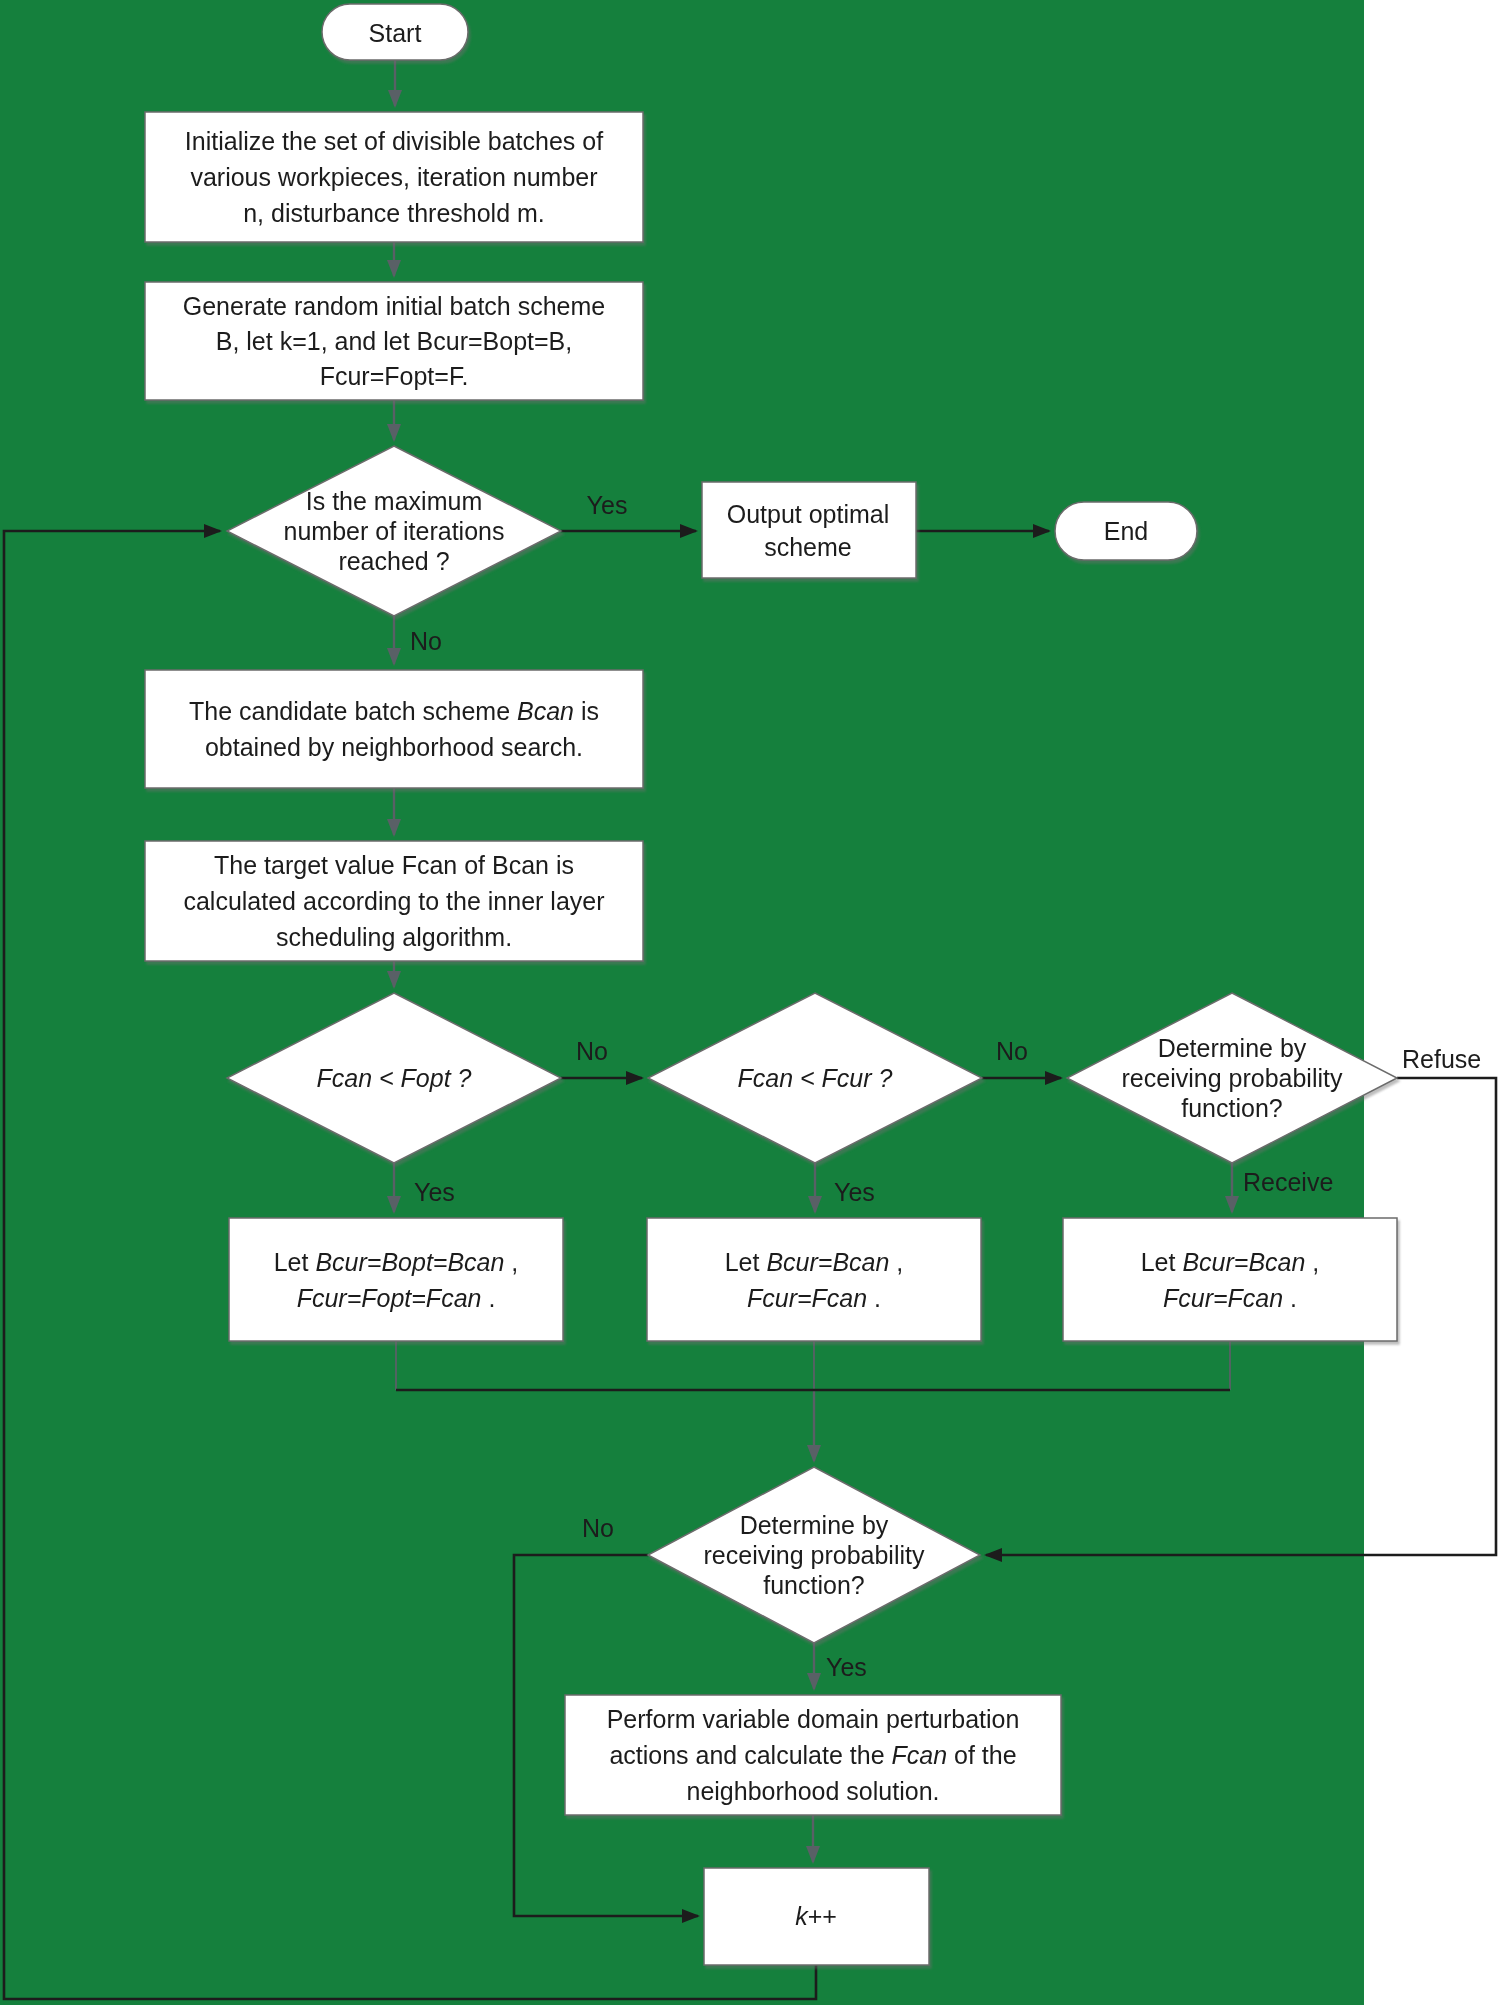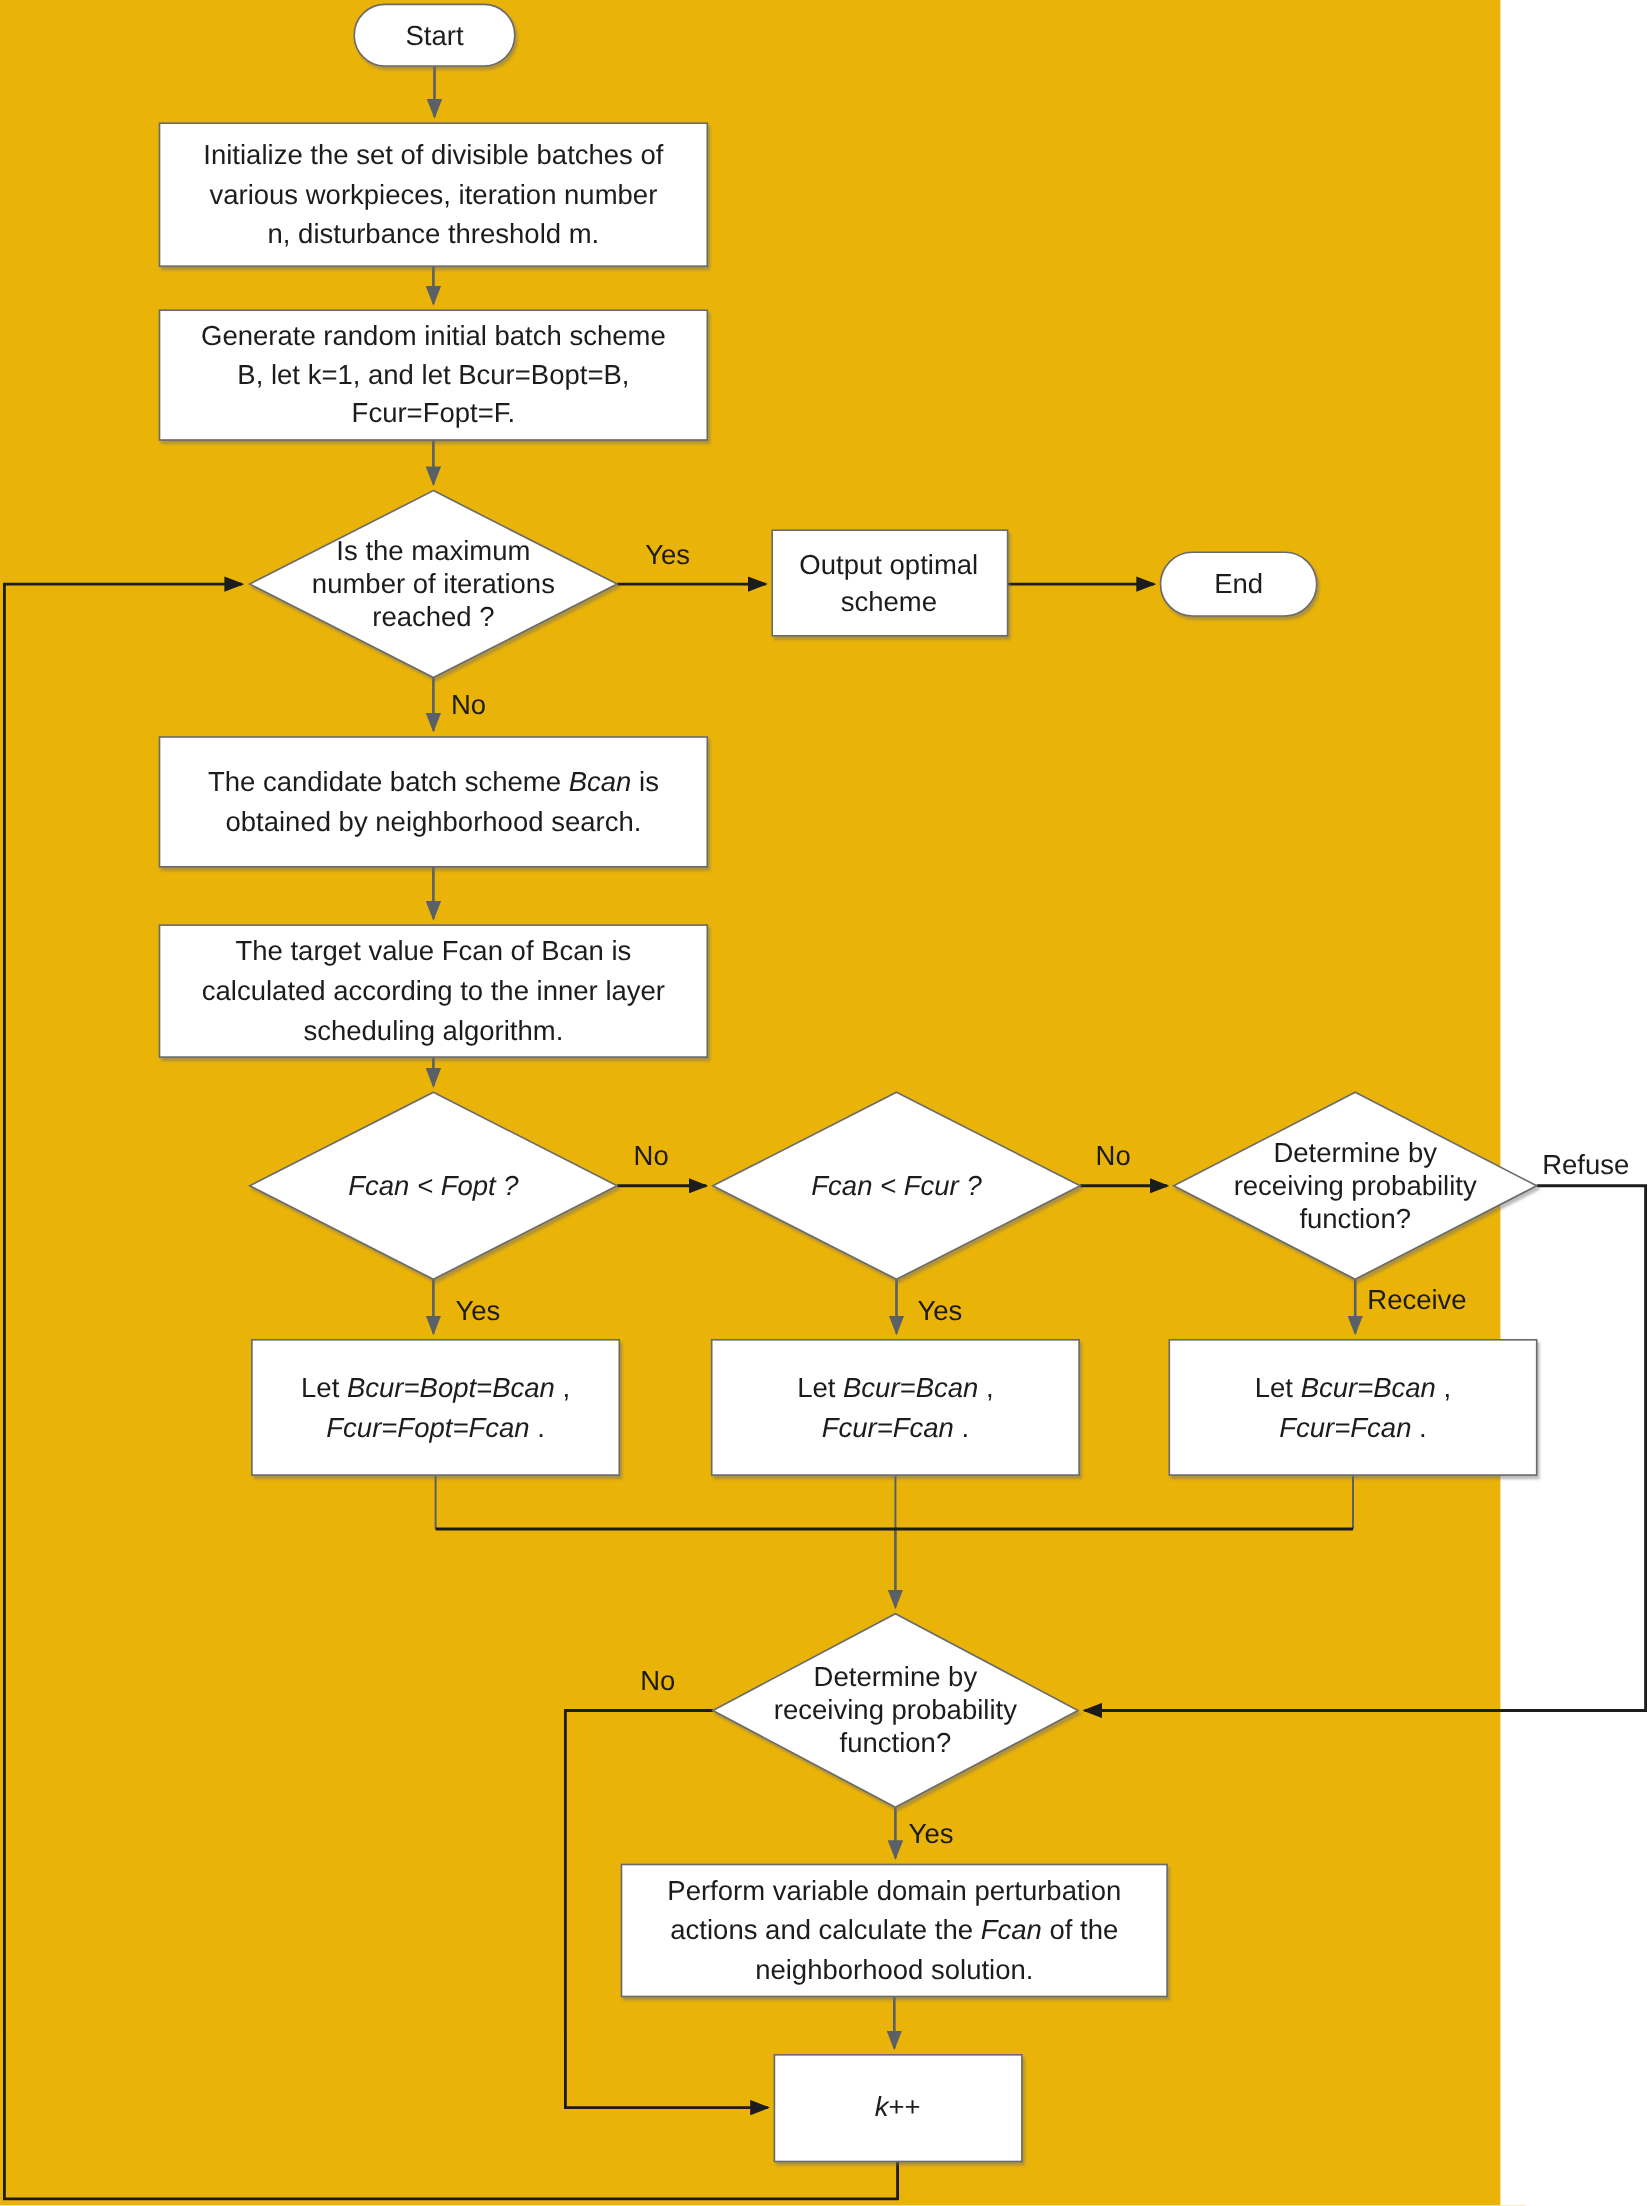--- a/index.html
+++ b/index.html
@@ -4,21 +4,21 @@
 <style>
   html, body {
     margin: 0;
     padding: 0;
     background: #ffffff;
   }
   .stage {
     width: 1364px;
     height: 2005px;
     position: relative;
-    background: #eab308;
+    background: #15803d;
   }
   svg { display: block; }
   .shape {
     fill: #ffffff;
     stroke: #6b6b6b;
     stroke-width: 1.5;
     filter: drop-shadow(2.5px 3px 1.2px rgba(110,110,110,0.45));
   }
   .edge-gray {
     fill: none;

